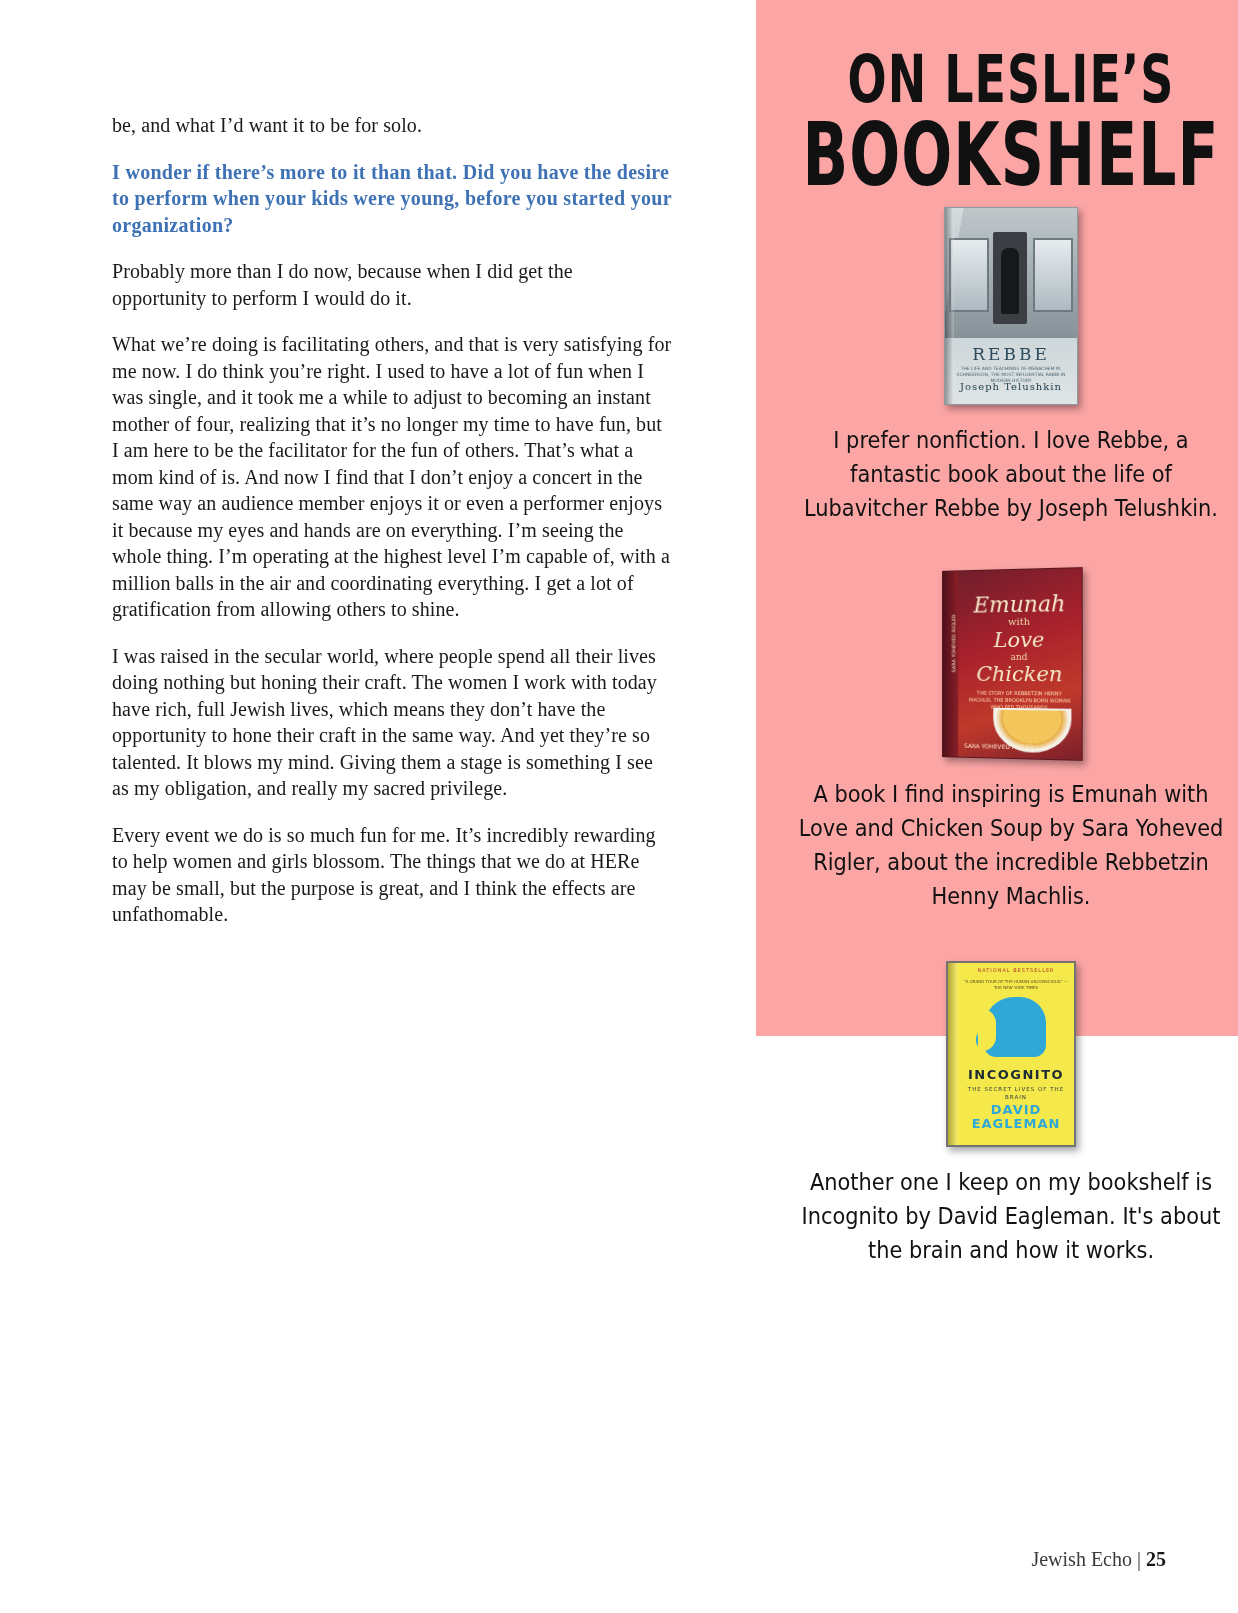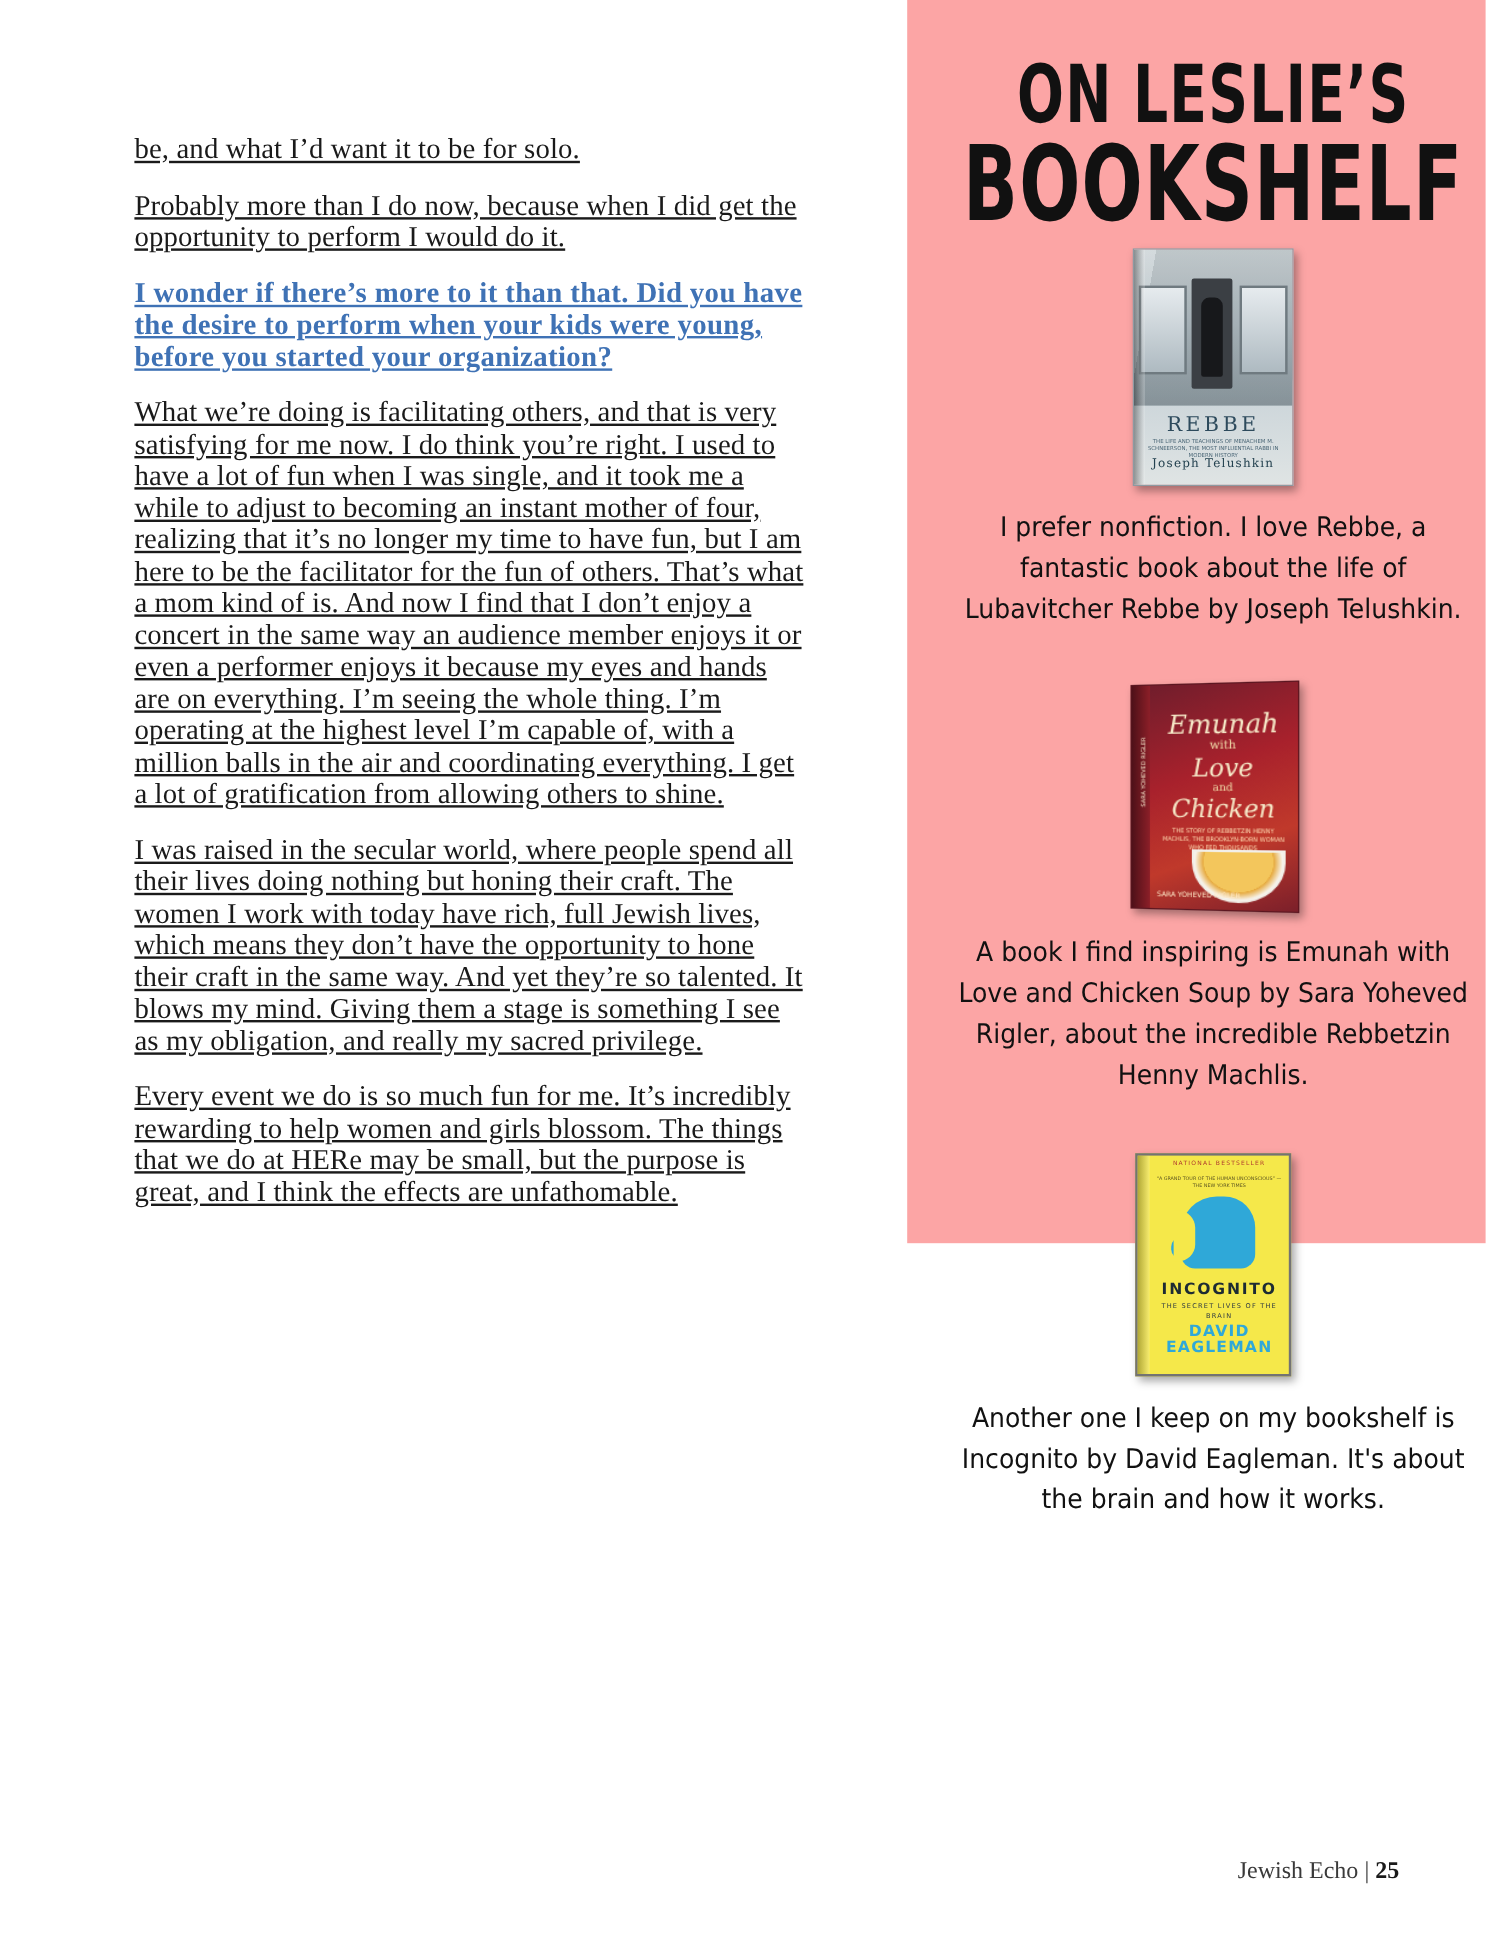--- a/index.html
+++ b/index.html
@@ -17,27 +17,26 @@
 
   
   #article {
     position: absolute;
     left: 112px;
     top: 112px;
     width: 560px;
   }
   .para {
     font-family: "Liberation Serif", serif;
-    font-size: 24px;
+    font-size: 20px;
     line-height: 26.5px;
     color: #1a1a1a;
     margin: 0 0 20px 0;
     text-align: left;
     letter-spacing: 0.1px;
-    text-decoration: underline;
   }
   .para.question {
     color: #3f72b5;
     font-weight: bold;
     letter-spacing: 0.3px;
   }
 
   
   #sidebar {
     position: absolute;
@@ -359,22 +358,22 @@
   #footer .pagenum {
     font-weight: bold;
     color: #1a1a1a;
   }
 </style>
 </head>
 <body>
 
 <div id="article">
   <p class="para">be, and what I’d want it to be for solo.</p>
+  <p class="para question">I wonder if there’s more to it than that. Did you have the desire to perform when your kids were young, before you started your organization?</p>
   <p class="para">Probably more than I do now, because when I did get the opportunity to perform I would do it.</p>
-  <p class="para question">I wonder if there’s more to it than that. Did you have the desire to perform when your kids were young, before you started your organization?</p>
   <p class="para">What we’re doing is facilitating others, and that is very satisfying for me now. I do think you’re right. I used to have a lot of fun when I was single, and it took me a while to adjust to becoming an instant mother of four, realizing that it’s no longer my time to have fun, but I am here to be the facilitator for the fun of others. That’s what a mom kind of is. And now I find that I don’t enjoy a concert in the same way an audience member enjoys it or even a performer enjoys it because my eyes and hands are on everything. I’m seeing the whole thing. I’m operating at the highest level I’m capable of, with a million balls in the air and coordinating everything. I get a lot of gratification from allowing others to shine.</p>
   <p class="para">I was raised in the secular world, where people spend all their lives doing nothing but honing their craft. The women I work with today have rich, full Jewish lives, which means they don’t have the opportunity to hone their craft in the same way. And yet they’re so talented. It blows my mind. Giving them a stage is something I see as my obligation, and really my sacred privilege.</p>
   <p class="para">Every event we do is so much fun for me. It’s incredibly rewarding to help women and girls blossom. The things that we do at HERe may be small, but the purpose is great, and I think the effects are unfathomable.</p>
 </div>
 
 <aside id="sidebar">
 
   <div id="sidebar-title">
     <span class="line1">ON LESLIE’S</span>
     <span class="line2">BOOKSHELF</span>

